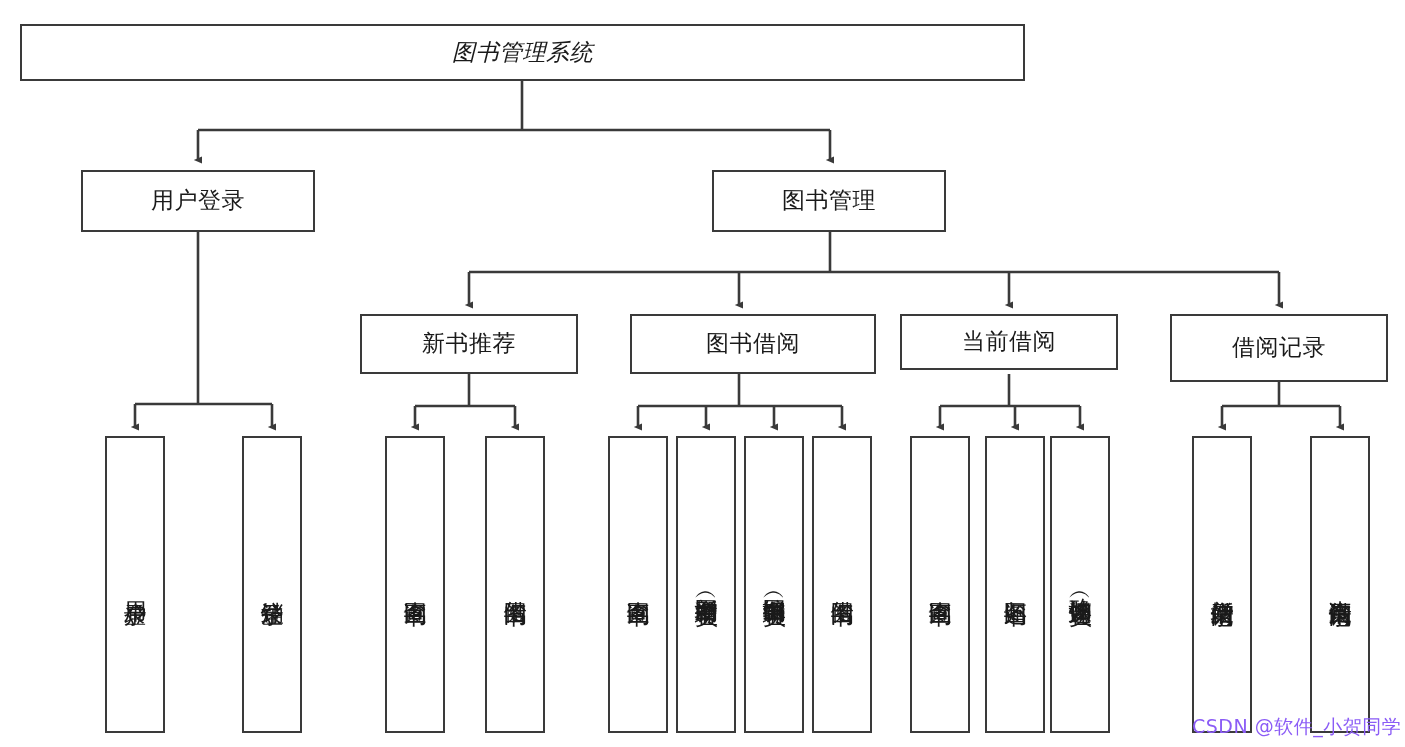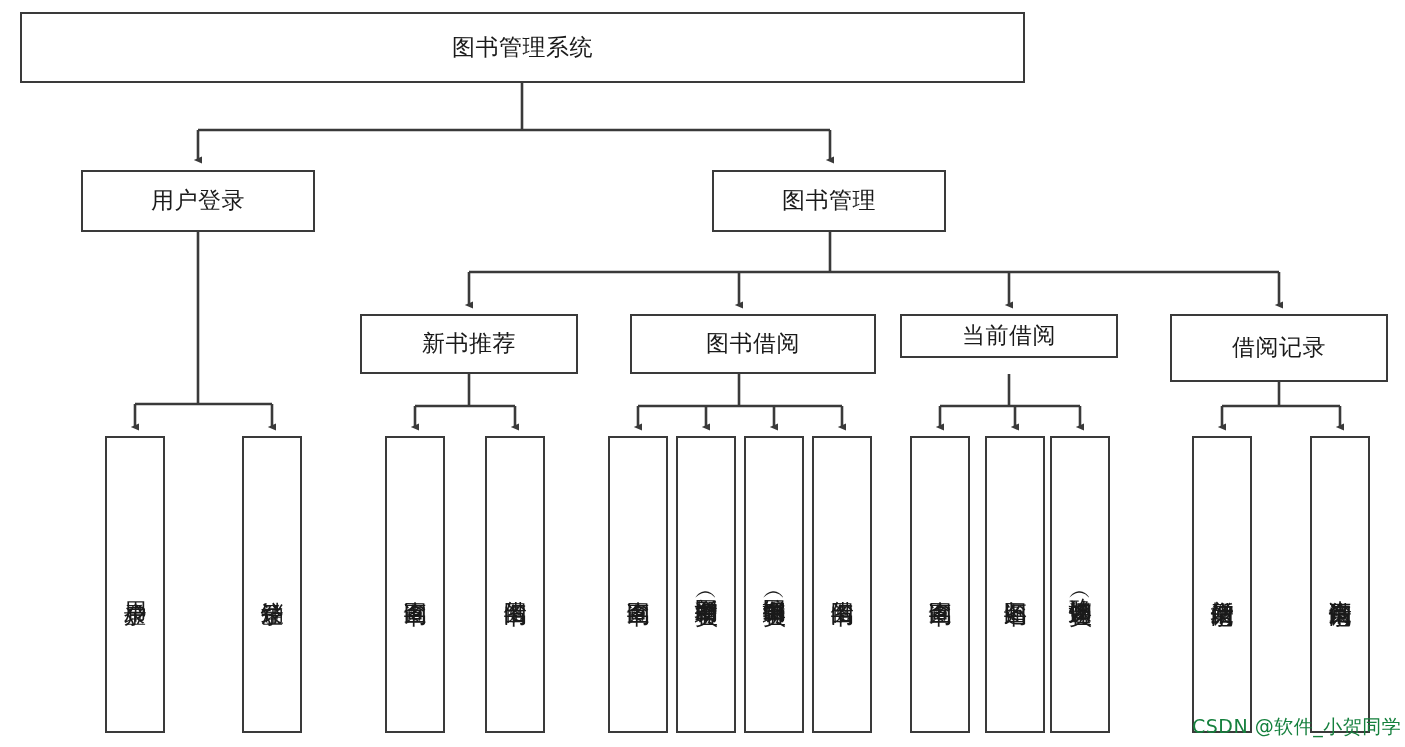--- a/index.html
+++ b/index.html
@@ -48,21 +48,21 @@
     text-orientation: upright;
     font-size: 23px;
     line-height: 1.28;
     letter-spacing: 1px;
     white-space: nowrap;
     text-align: center;
   }
   .watermark {
     position: absolute;
     font-size: 19px;
-    color: #15803d;
+    color: #8b5cf6;
     white-space: nowrap;
     letter-spacing: 0.5px;
   }
 </style>
 </head>
 <body>
 
 <div id="canvas">
 
   <svg id="edges" viewBox="0 0 1405 747" xmlns="http://www.w3.org/2000/svg">
@@ -108,38 +108,38 @@
       <path d="M 1015 406 L 1015 427" marker-end="url(#arrow)"></path>
       <path d="M 1080 406 L 1080 427" marker-end="url(#arrow)"></path>
 
       <path d="M 1279 374 L 1279 406"></path>
       <path d="M 1222 406 L 1340 406"></path>
       <path d="M 1222 406 L 1222 427" marker-end="url(#arrow)"></path>
       <path d="M 1340 406 L 1340 427" marker-end="url(#arrow)"></path>
     </g>
   </svg>
 
-  <div class="node node-h" style="left:20px; top:12px; width:1005px; height:71px;">
+  <div class="node node-h" style="left:20px; top:24px; width:1005px; height:57px;font-style:italic;">
     <span class="label">图书管理系统</span>
   </div>
 
   <div class="node node-h" style="left:81px; top:170px; width:234px; height:62px;">
     <span class="label">用户登录</span>
   </div>
   <div class="node node-h" style="left:712px; top:170px; width:234px; height:62px;">
     <span class="label">图书管理</span>
   </div>
 
   <div class="node node-h" style="left:360px; top:314px; width:218px; height:60px;">
     <span class="label">新书推荐</span>
   </div>
   <div class="node node-h" style="left:630px; top:314px; width:246px; height:60px;">
     <span class="label">图书借阅</span>
   </div>
-  <div class="node node-h" style="left:900px; top:314px; width:218px; height:44px;">
+  <div class="node node-h" style="left:900px; top:314px; width:218px; height:56px;">
     <span class="label">当前借阅</span>
   </div>
   <div class="node node-h" style="left:1170px; top:314px; width:218px; height:68px;">
     <span class="label">借阅记录</span>
   </div>
 
   <div class="node node-v" style="left:105px; top:436px; width:60px; height:297px;">
     <span class="label">用户登录</span>
   </div>
   <div class="node node-v" style="left:242px; top:436px; width:60px; height:297px;">

